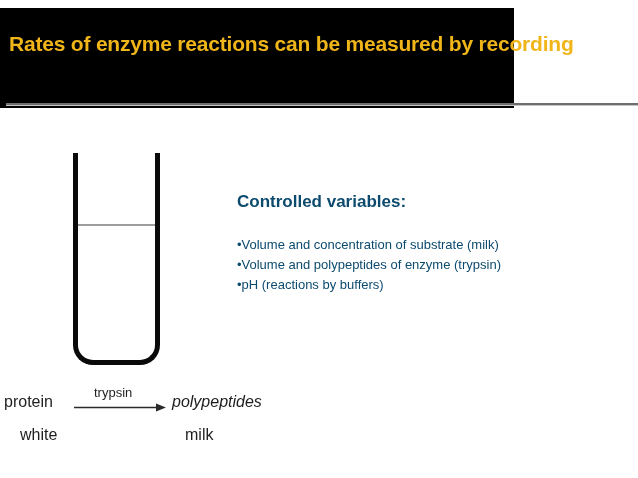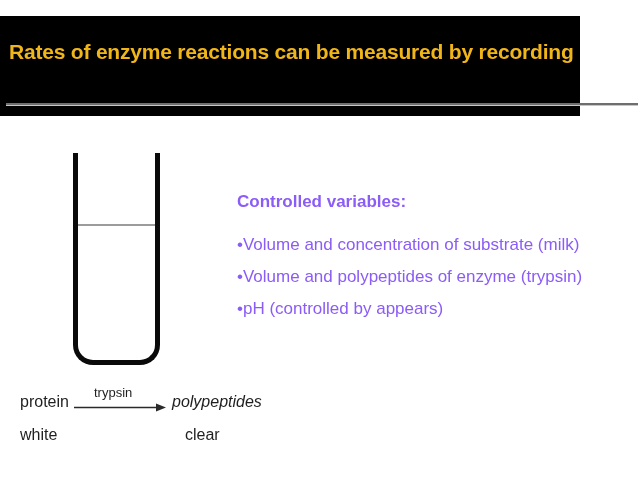--- a/index.html
+++ b/index.html
@@ -8,22 +8,22 @@
     background: #ffffff;
     font-family: "Liberation Sans", sans-serif;
     position: relative;
     overflow: hidden;
     color: #1f1f1f;
   }
   .slide { position: absolute; inset: 0; }
 
   
   .header {
-    position: absolute; top: 16px; left: 0;
-    width: 580px; height: 100px;
+    position: absolute; top: 8px; left: 0;
+    width: 514px; height: 100px;
     background: var(--header-bg, #000000);
   }
   .title {
     padding: 21px 0 0 9px;
     font-size: 21px;
     font-weight: bold;
     line-height: 30px;
     letter-spacing: -0.2px;
     color: var(--title-color, #F0B519);
     white-space: nowrap;
@@ -49,38 +49,37 @@
   }
   .liquid-line {
     position: absolute; left: 0; right: 0; top: 71px;
     height: 2px;
     background: var(--liquid-line, #9c9c9c);
   }
 
   
   .cv {
     position: absolute; left: 237px; top: 192px;
-    color: #8b5cf6;
+    color: #0c4a6e;
   }
   .cv-heading {
     font-size: 17px;
     font-weight: bold;
     line-height: 20px;
     margin-bottom: 23px;
   }
   .cv-item {
-    font-size: 17px;
+    font-size: 13px;
     line-height: 20px;
     white-space: nowrap;
-    margin-top: 12px;
   }
 
   
   .rx-label { position: absolute; font-size: 16px; white-space: nowrap; }
-  .rx-protein { left: 20px; top: 393px; }
+  .rx-protein { left: 4px; top: 393px; }
   .rx-trypsin { left: 94px; top: 385px; font-size: 13px; }
   .rx-product { left: 172px; top: 393px; font-style: italic; }
   .rx-white   { left: 20px; top: 426px; text-align: right; }
   .rx-clear   { left: 185px; top: 426px; }
   .rx-arrow   { position: absolute; left: 74px; top: 401px; }
 </style>
 </head>
 <body>
 
 <div class="slide">
@@ -94,28 +93,28 @@
   <div class="divider"></div>
 
   <div class="test-tube">
     <div class="liquid-line"></div>
   </div>
 
   <div class="cv">
     <div class="cv-heading">Controlled variables:</div>
     <div class="cv-item">•Volume and concentration of substrate (milk)</div>
     <div class="cv-item">•Volume and polypeptides of enzyme (trypsin)</div>
-    <div class="cv-item">•pH (controlled by appears)</div>
+    <div class="cv-item">•pH (reactions by buffers)</div>
   </div>
 
   <div>
     <span class="rx-label rx-protein">protein</span>
     <span class="rx-label rx-trypsin">trypsin</span>
     <svg class="rx-arrow" width="92" height="12" viewBox="0 0 92 12">
       <line x1="0" y1="6.5" x2="82" y2="6.5" stroke="#2a2a2a" stroke-width="1.4"></line>
       <polygon points="82,2.5 92,6.5 82,10.5" fill="#2a2a2a"></polygon>
     </svg>
     <span class="rx-label rx-product">polypeptides</span>
     <span class="rx-label rx-white">white</span>
-    <span class="rx-label rx-clear">clear</span>
+    <span class="rx-label rx-clear">milk</span>
   </div>
 
 </div>
 
 </body></html>

